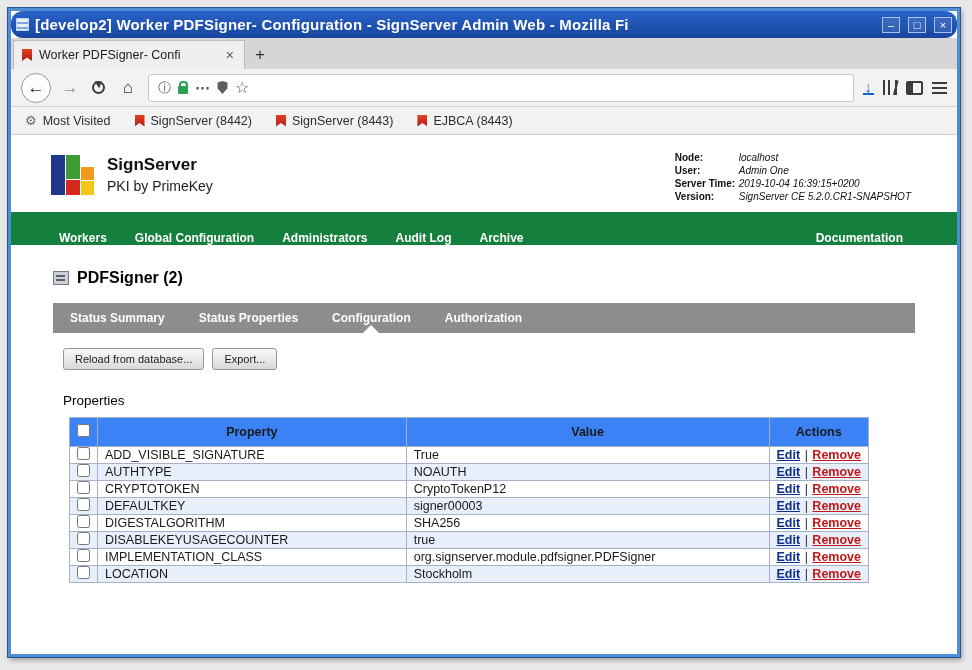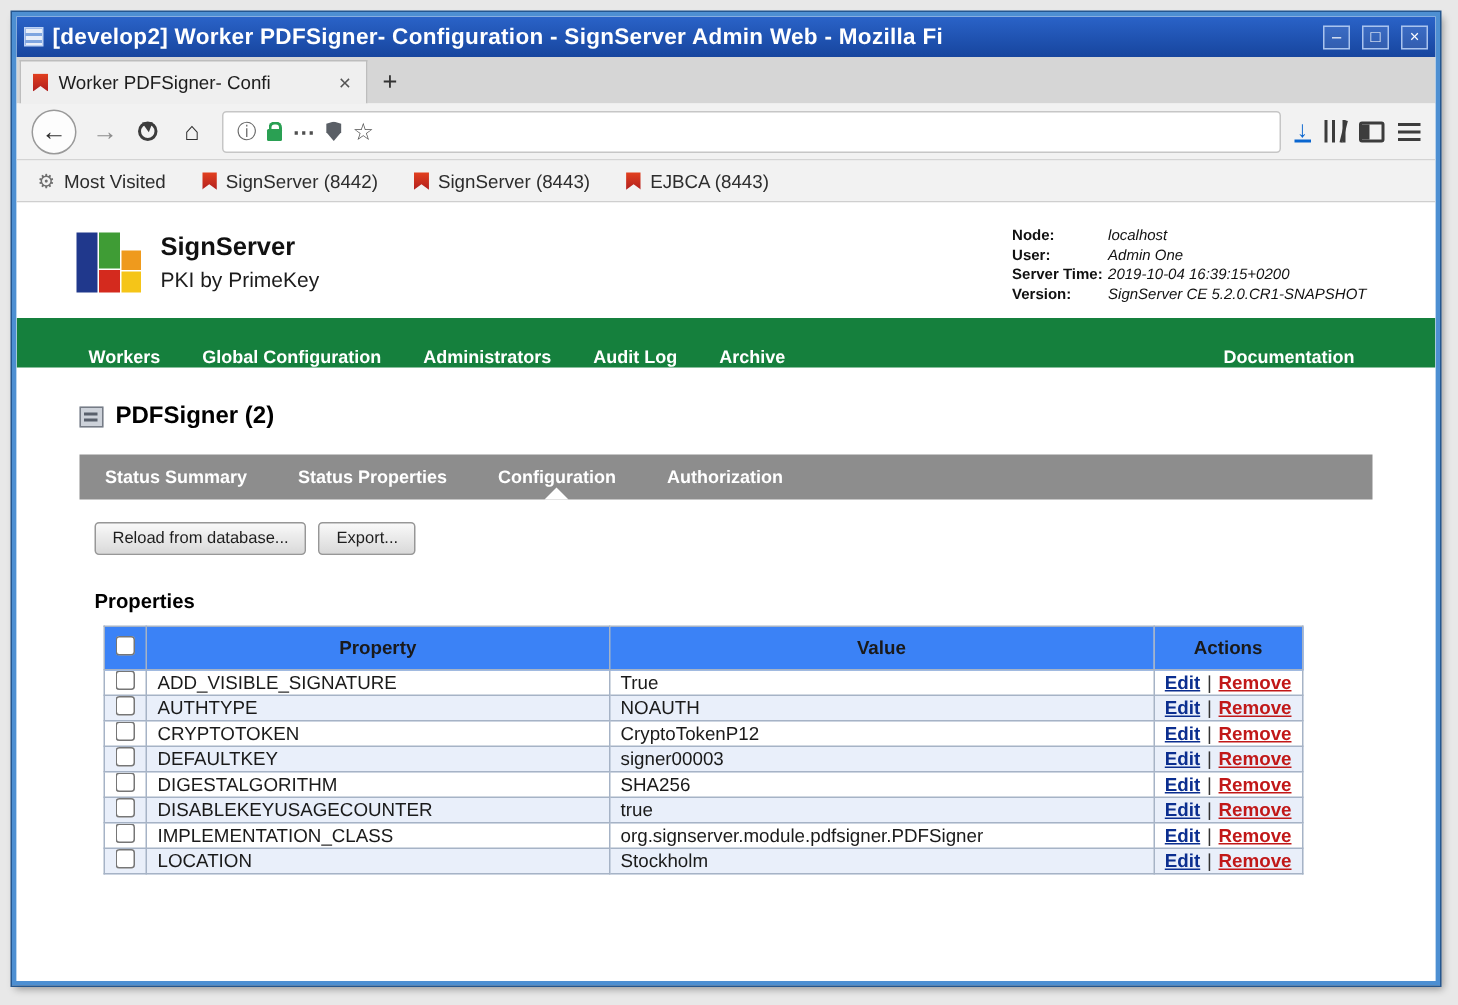--- a/index.html
+++ b/index.html
@@ -9,21 +9,21 @@
     background:#e8e8e8; font-family:"Liberation Sans", sans-serif;
   }
   .window {
     position:absolute; left:8px; top:8px; width:952px; height:649px;
     border:3px solid #4d8fd2; outline:1px solid #24568f;
     background:#fff; overflow:hidden; display:flex; flex-direction:column;
     box-shadow:2px 3px 5px rgba(0,0,0,.35);
   }
   
   .titlebar { height:27px; flex:0 0 27px; background:linear-gradient(#2a63c8,#17459e);
-    display:flex; align-items:center; padding:10px 5px; gap:6px; }
+    display:flex; align-items:center; padding:10px 5px; gap:6px;border-radius:12px; }
   .app-icon { width:13px; height:13px; border:1px solid #bcd2f5; background:
     repeating-linear-gradient(#e8eef8 0 3px, #7fa6e0 3px 5px); flex:0 0 13px; }
   .titlebar-title { color:#fff; font-weight:bold; font-size:15px; flex:1;
     white-space:nowrap; overflow:hidden; letter-spacing:.2px; }
   .win-btn { width:18px; height:16px; border:1px solid #a9c3ee; background:rgba(255,255,255,.10);
     color:#fff; font-size:11px; line-height:14px; text-align:center; margin-left:2px; cursor:default; }
   
   .tabbar { height:31px; flex:0 0 31px; background:#d6d6d6; display:flex; align-items:flex-end; padding-left:2px; }
   .btab { height:29px; width:232px; background:#efefef; border:1px solid #bdbdbd; border-bottom:none;
     display:flex; align-items:center; gap:7px; padding:0 8px; font-size:12.5px; color:#1d1d1d; }
@@ -99,21 +99,21 @@
     background:#59606c; box-shadow:0 4px 0 #59606c; }
   .page-title { font-size:16px; font-weight:bold; color:#000; }
   .tabstrip { background:#8d8d8d; height:30px; display:flex; align-items:stretch; }
   .wtab { position:relative; display:flex; align-items:center; padding:0 17px;
     color:#fff; font-weight:bold; font-size:12px; }
   .wtab.active::after { content:""; position:absolute; bottom:0; left:50%; margin-left:-8px;
     border-left:8px solid transparent; border-right:8px solid transparent; border-bottom:8px solid #fff; }
   .btn-row { display:flex; gap:8px; margin:15px 0 0 10px; }
   .btn { font-size:11px; color:#1d1d1d; background:linear-gradient(#f9f9f9,#d9d9d9);
     border:1px solid #979797; border-radius:3px; padding:4px 11px; }
-  .props-heading { font-size:13.5px; font-weight:bold; color:#000; margin:23px 0 9px 10px; }
+  .props-heading { font-size:13.5px; font-weight:normal; color:#000; margin:23px 0 9px 10px; }
   table.props { border-collapse:collapse; width:800px; margin-left:16px; font-size:12.5px; color:#1a1a1a; }
   table.props th, table.props td { border:1px solid #a6b3c6; padding:0 7px; }
   table.props thead th { background:#3b82f6; font-weight:bold; text-align:center; padding:6px; }
   table.props tbody tr:nth-child(even) { background:#e9effa; }
   .c-check { width:28px; text-align:center; }
   .c-prop { width:312px; }
   .c-val  { width:366px; }
   .c-act  { width:94px; text-align:right; white-space:nowrap; }
   .c-act a { font-weight:bold; text-decoration:underline; cursor:pointer; }
   a.edit-link { color:#0b2e8f; }

